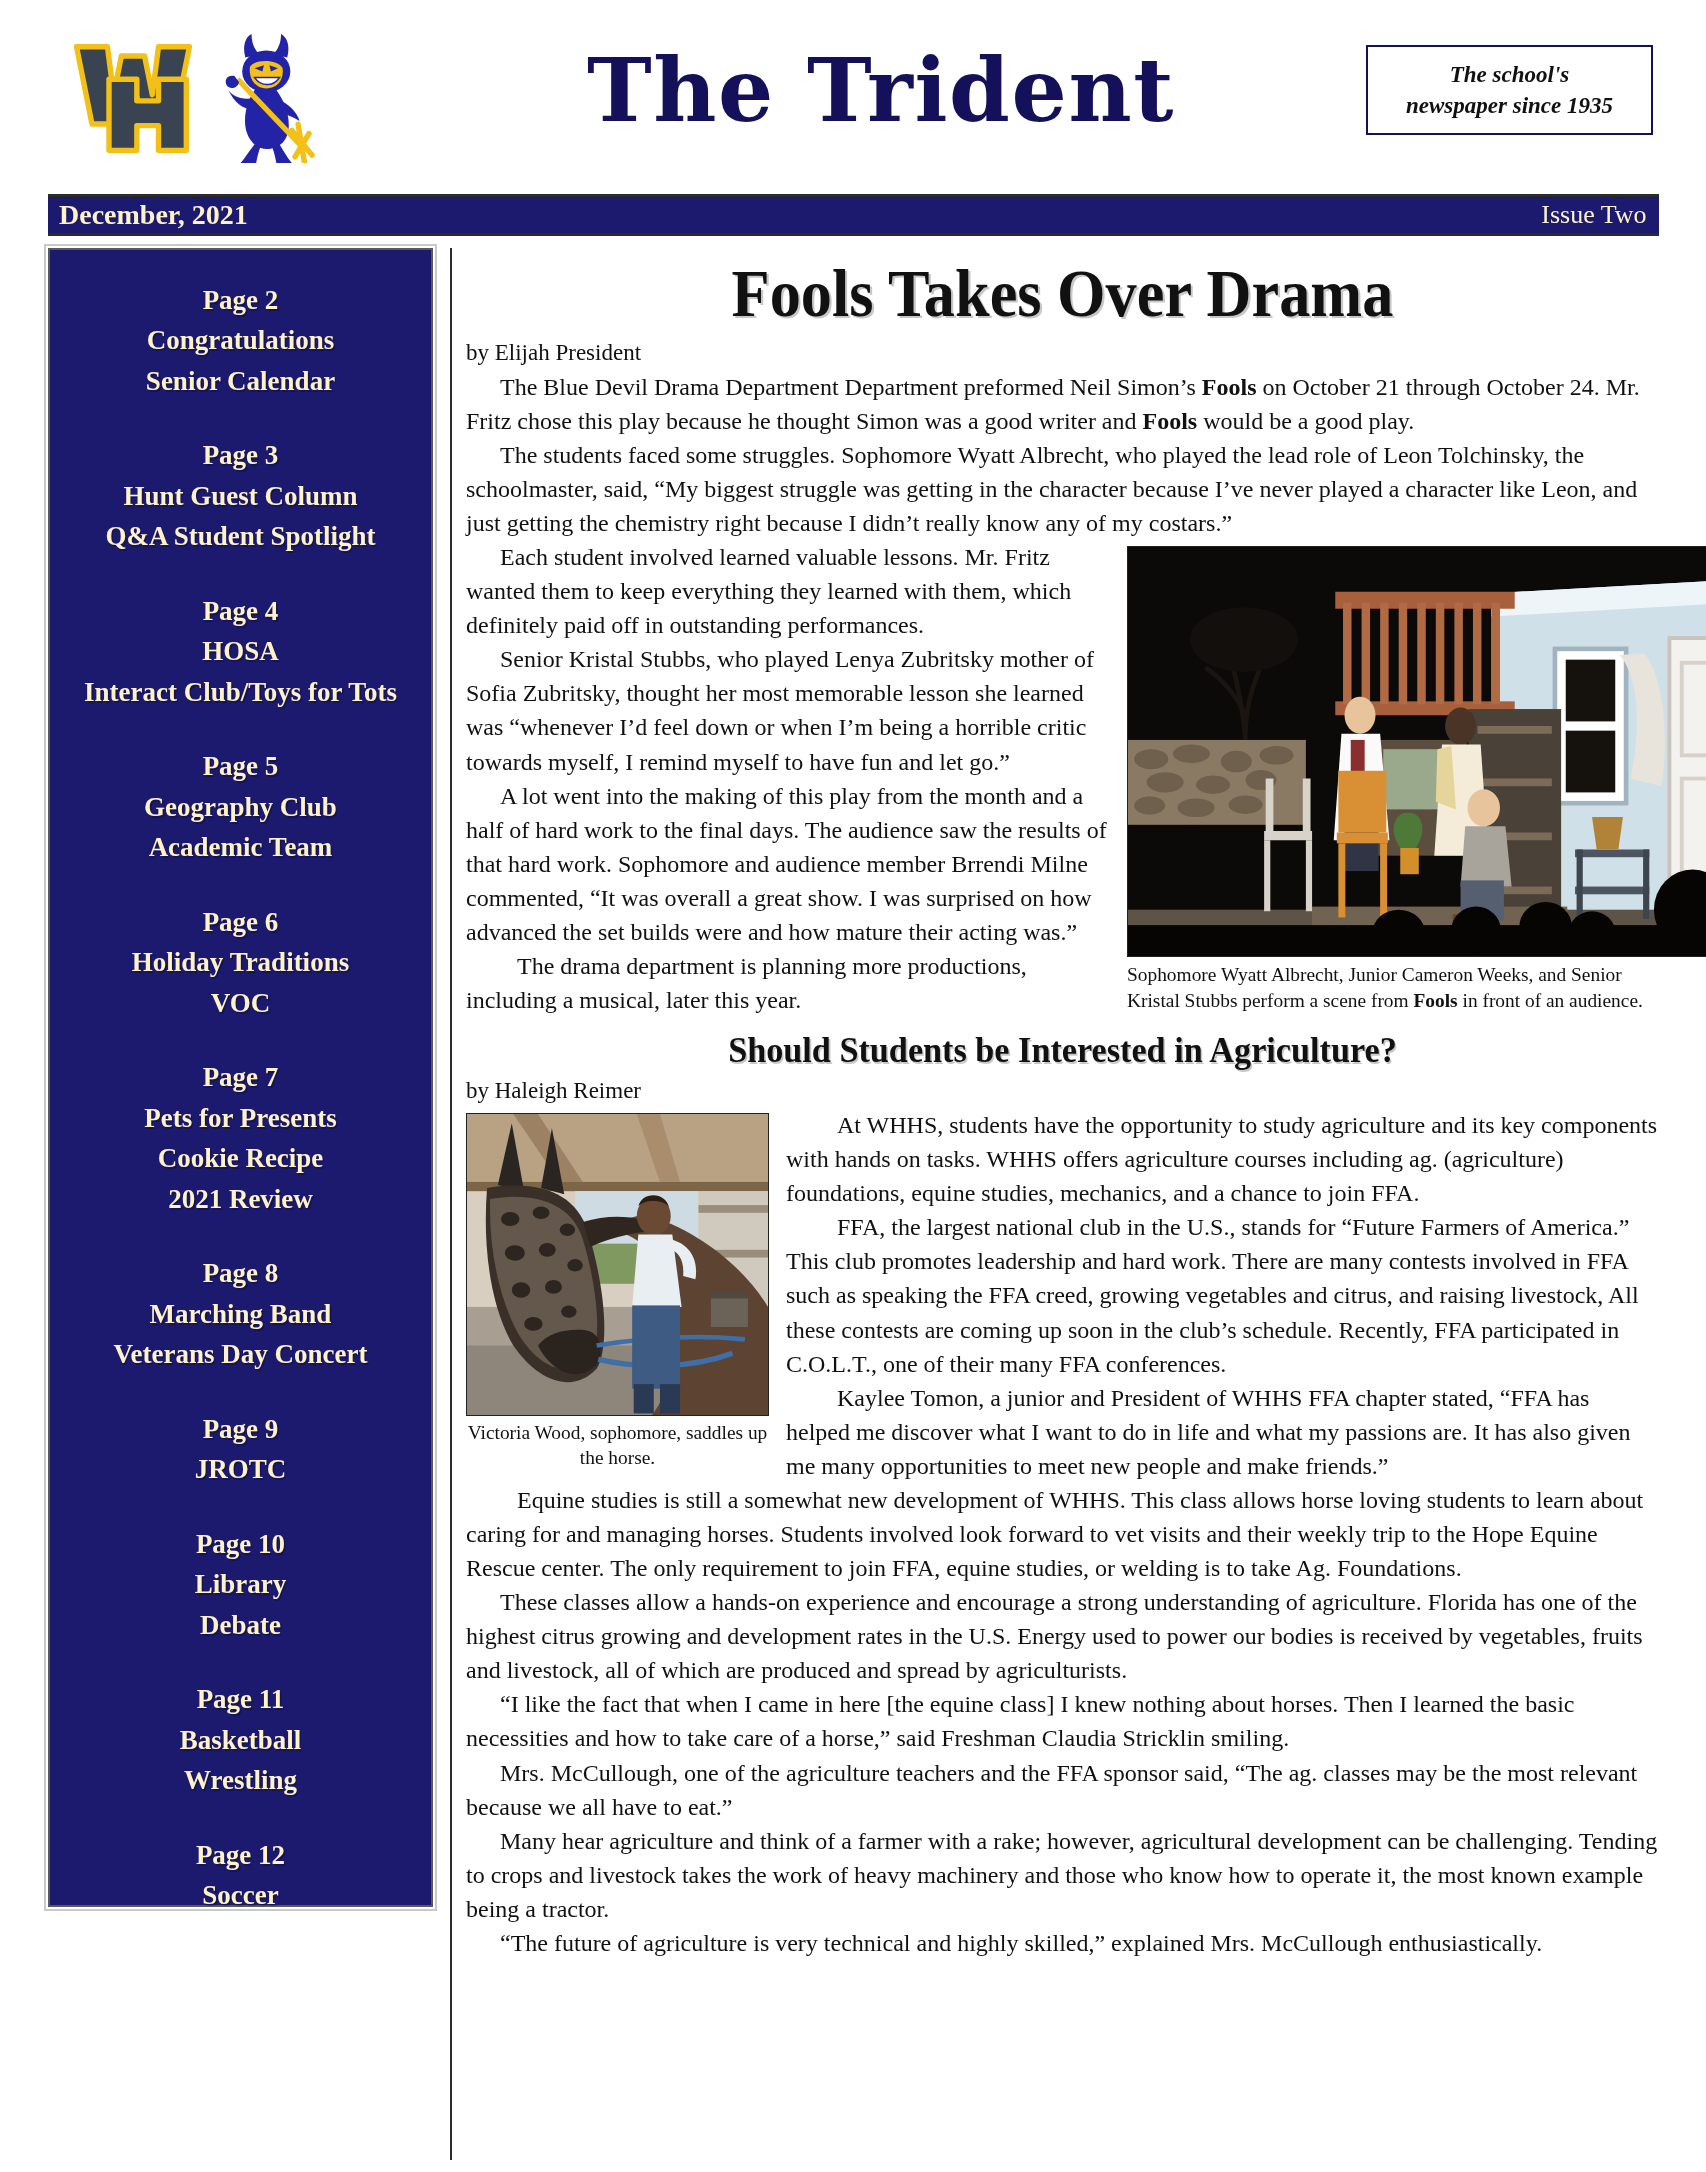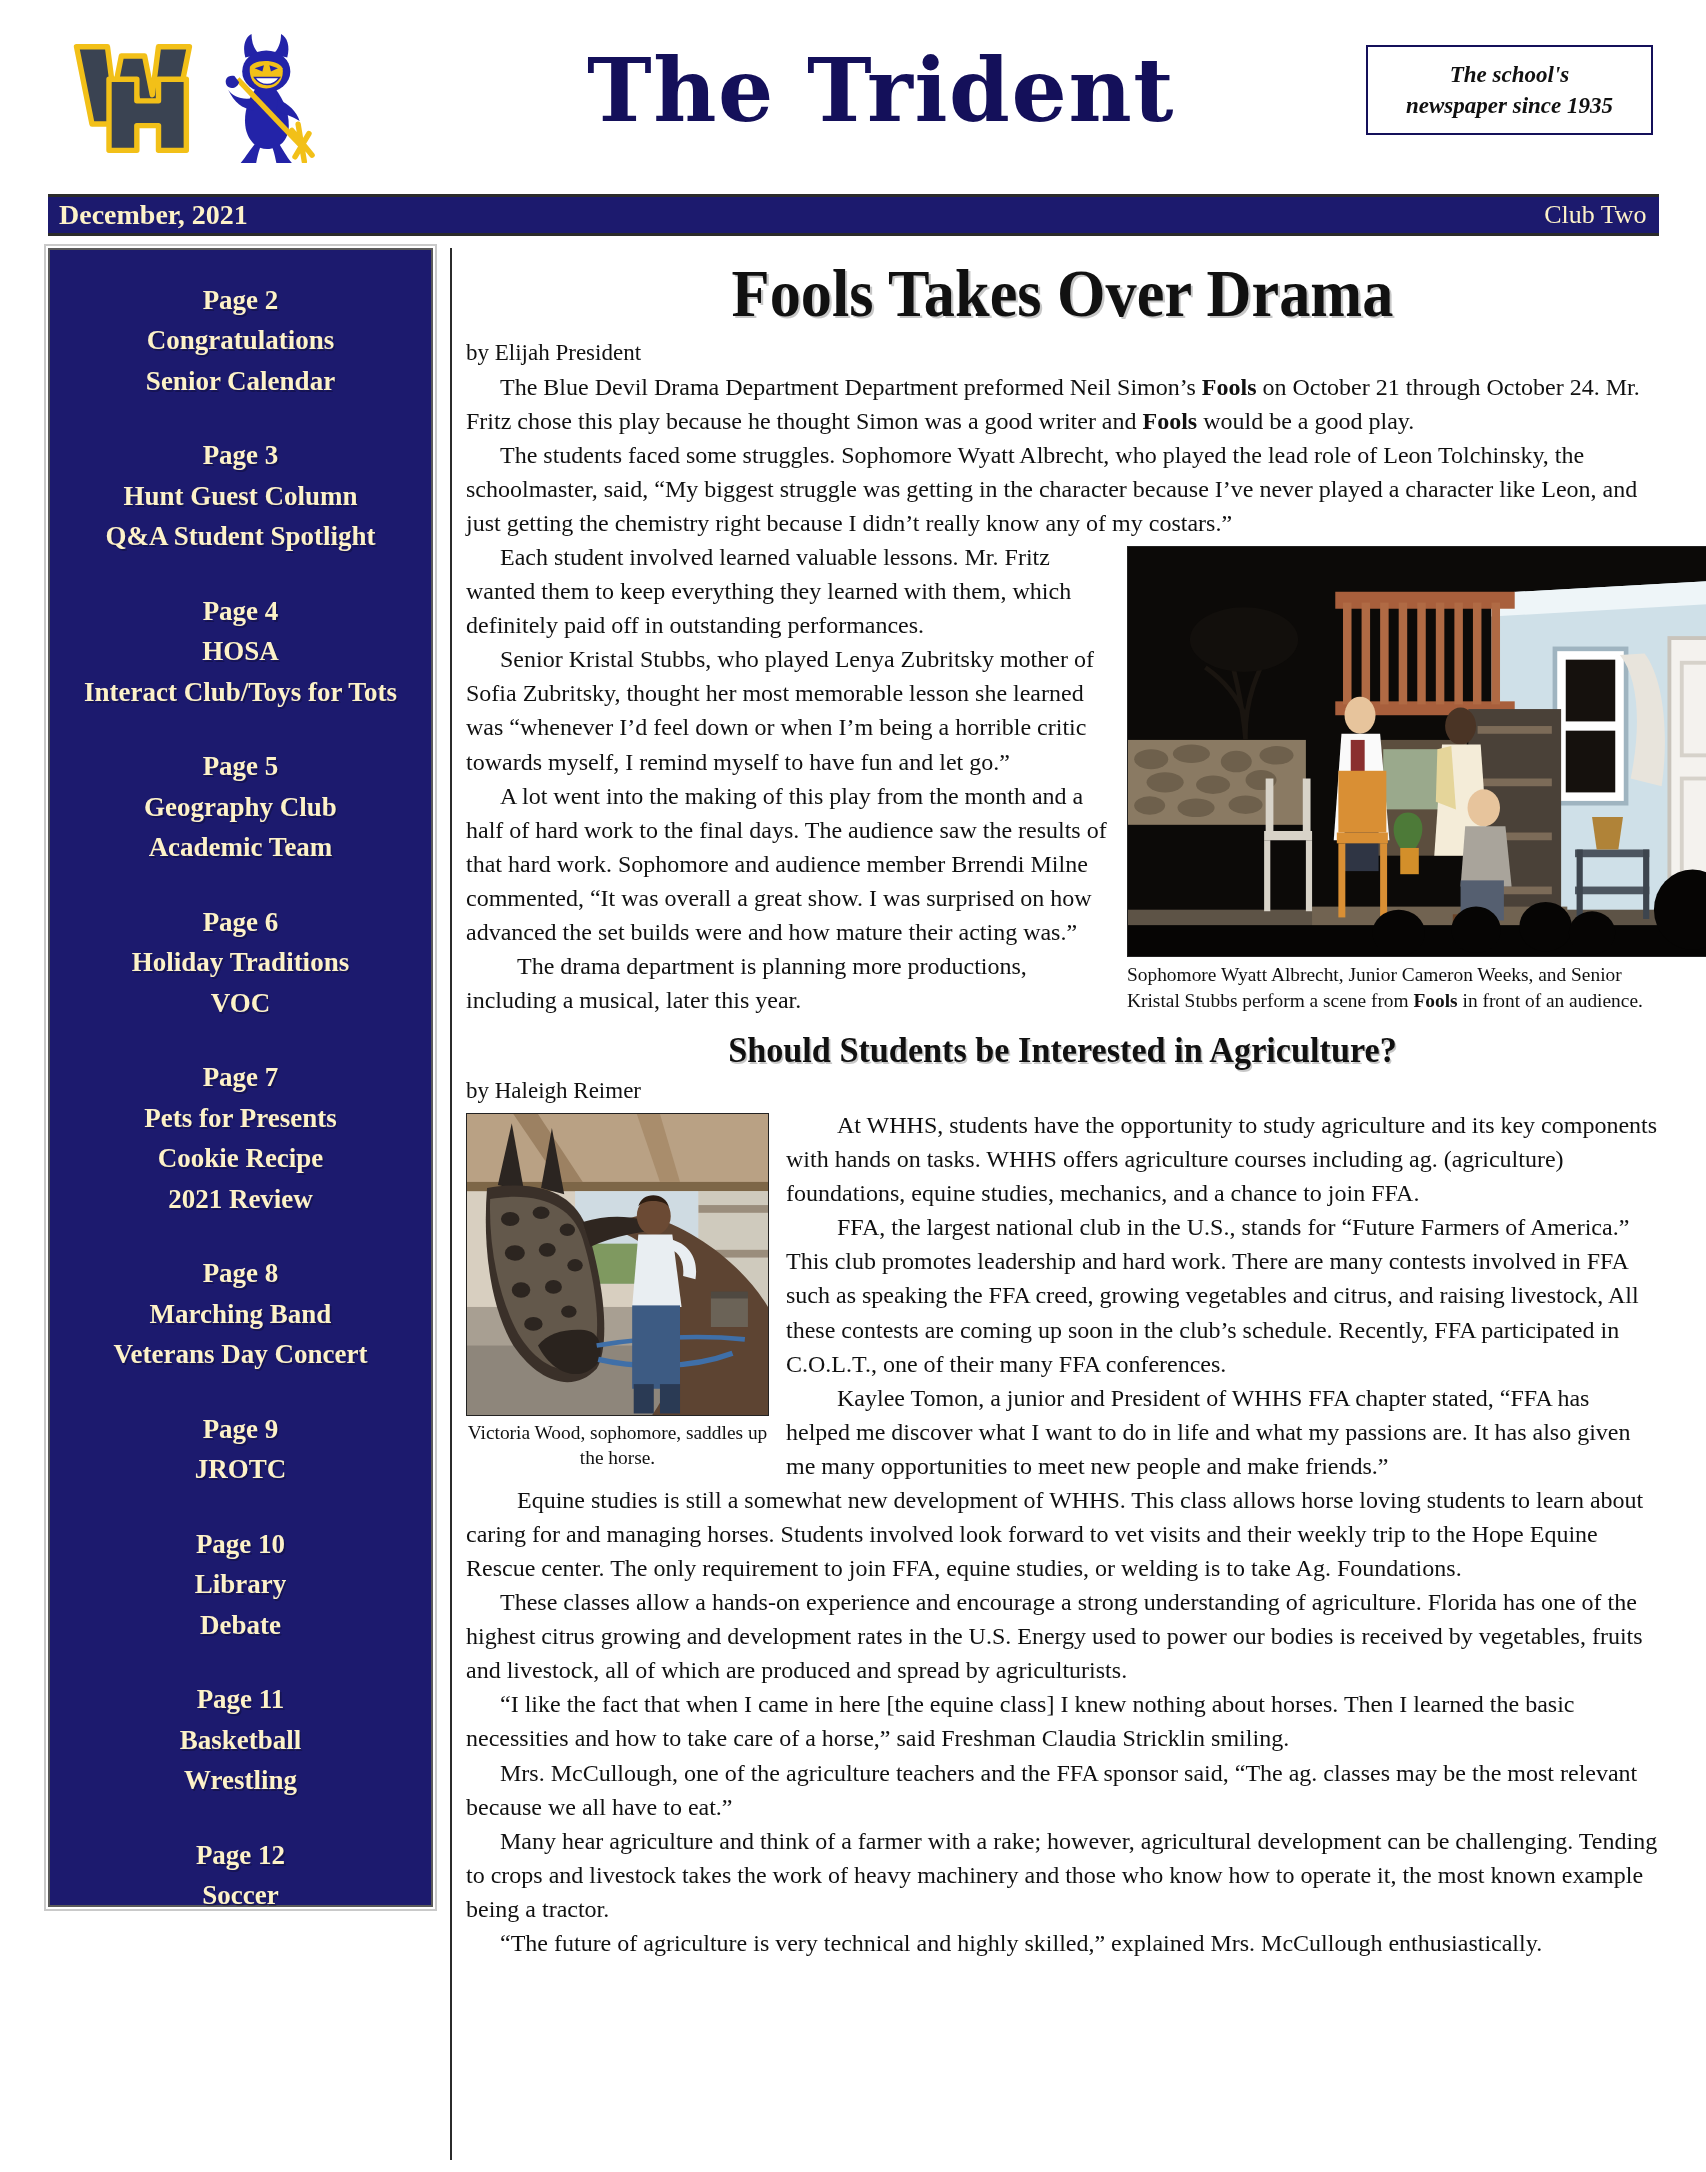--- a/index.html
+++ b/index.html
@@ -266,21 +266,21 @@
 
     <div class="tagline-box">
       <div>The school's</div>
       <div>newspaper since 1935</div>
     </div>
   </div>
 
   <div class="datebar-wrap">
     <div class="datebar">
       <span class="date">December, 2021</span>
-      <span class="issue">Club Two</span>
+      <span class="issue">Issue Two</span>
     </div>
   </div>
 
   <div class="content">
 
     <aside class="sidebar" id="sidebar">
         <div class="idx-group">
           <div class="idx-page">Page 2</div>
           <div class="idx-item">Congratulations</div>
           <div class="idx-item">Senior Calendar</div>

